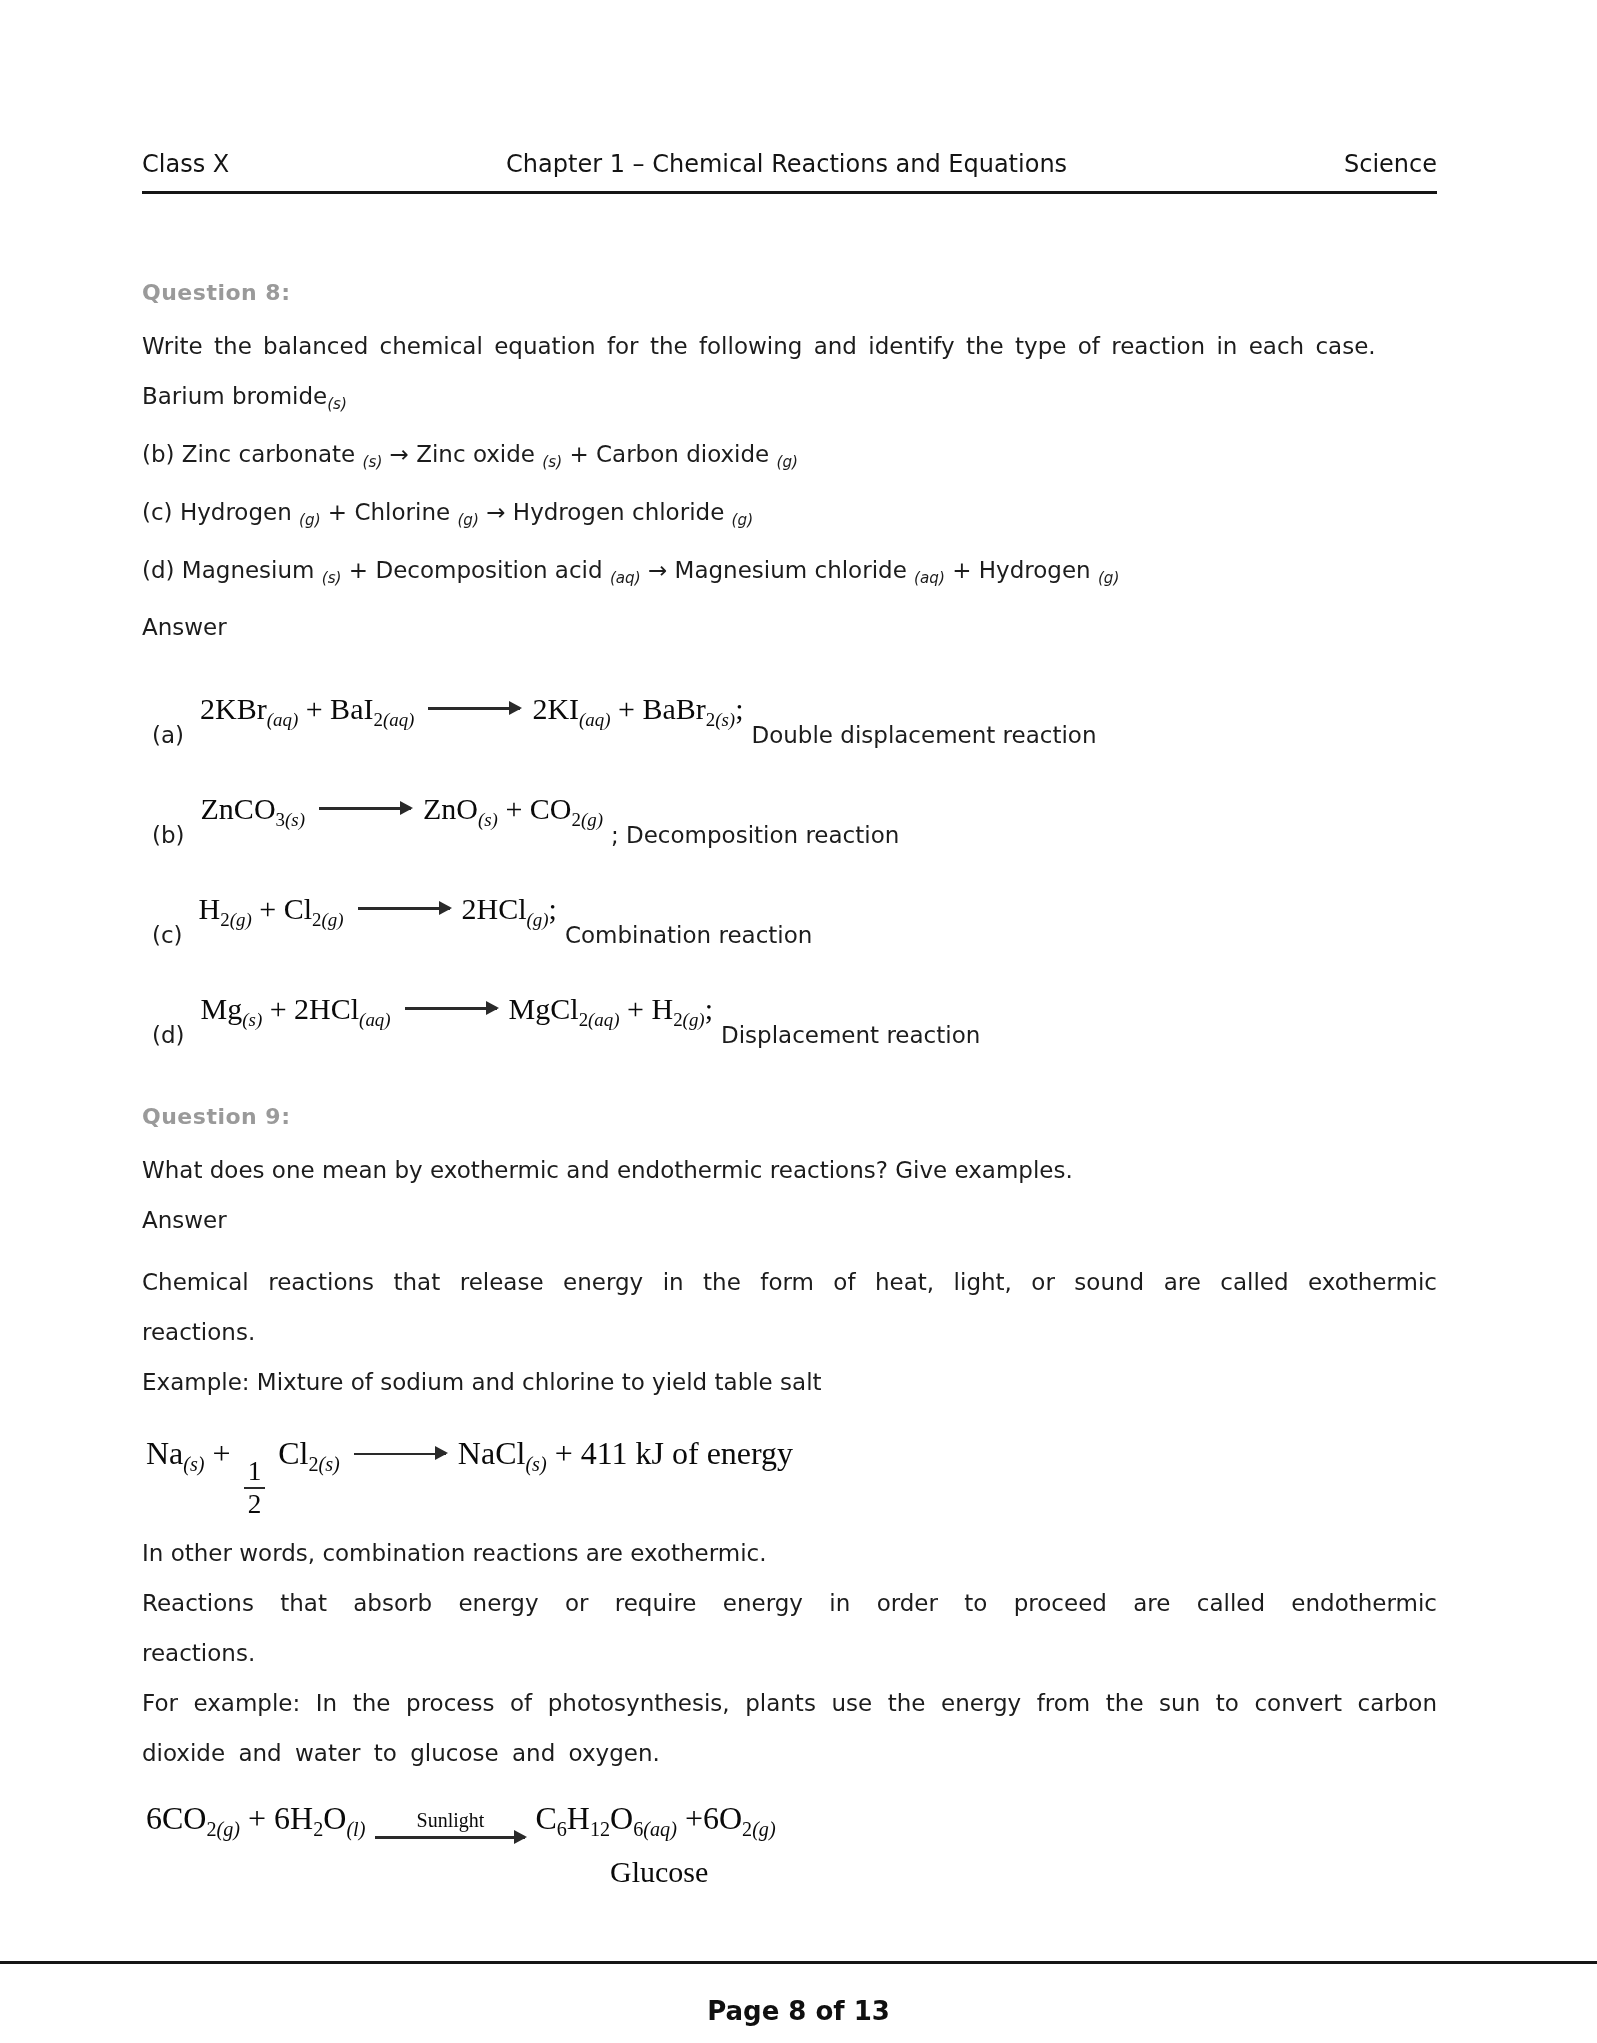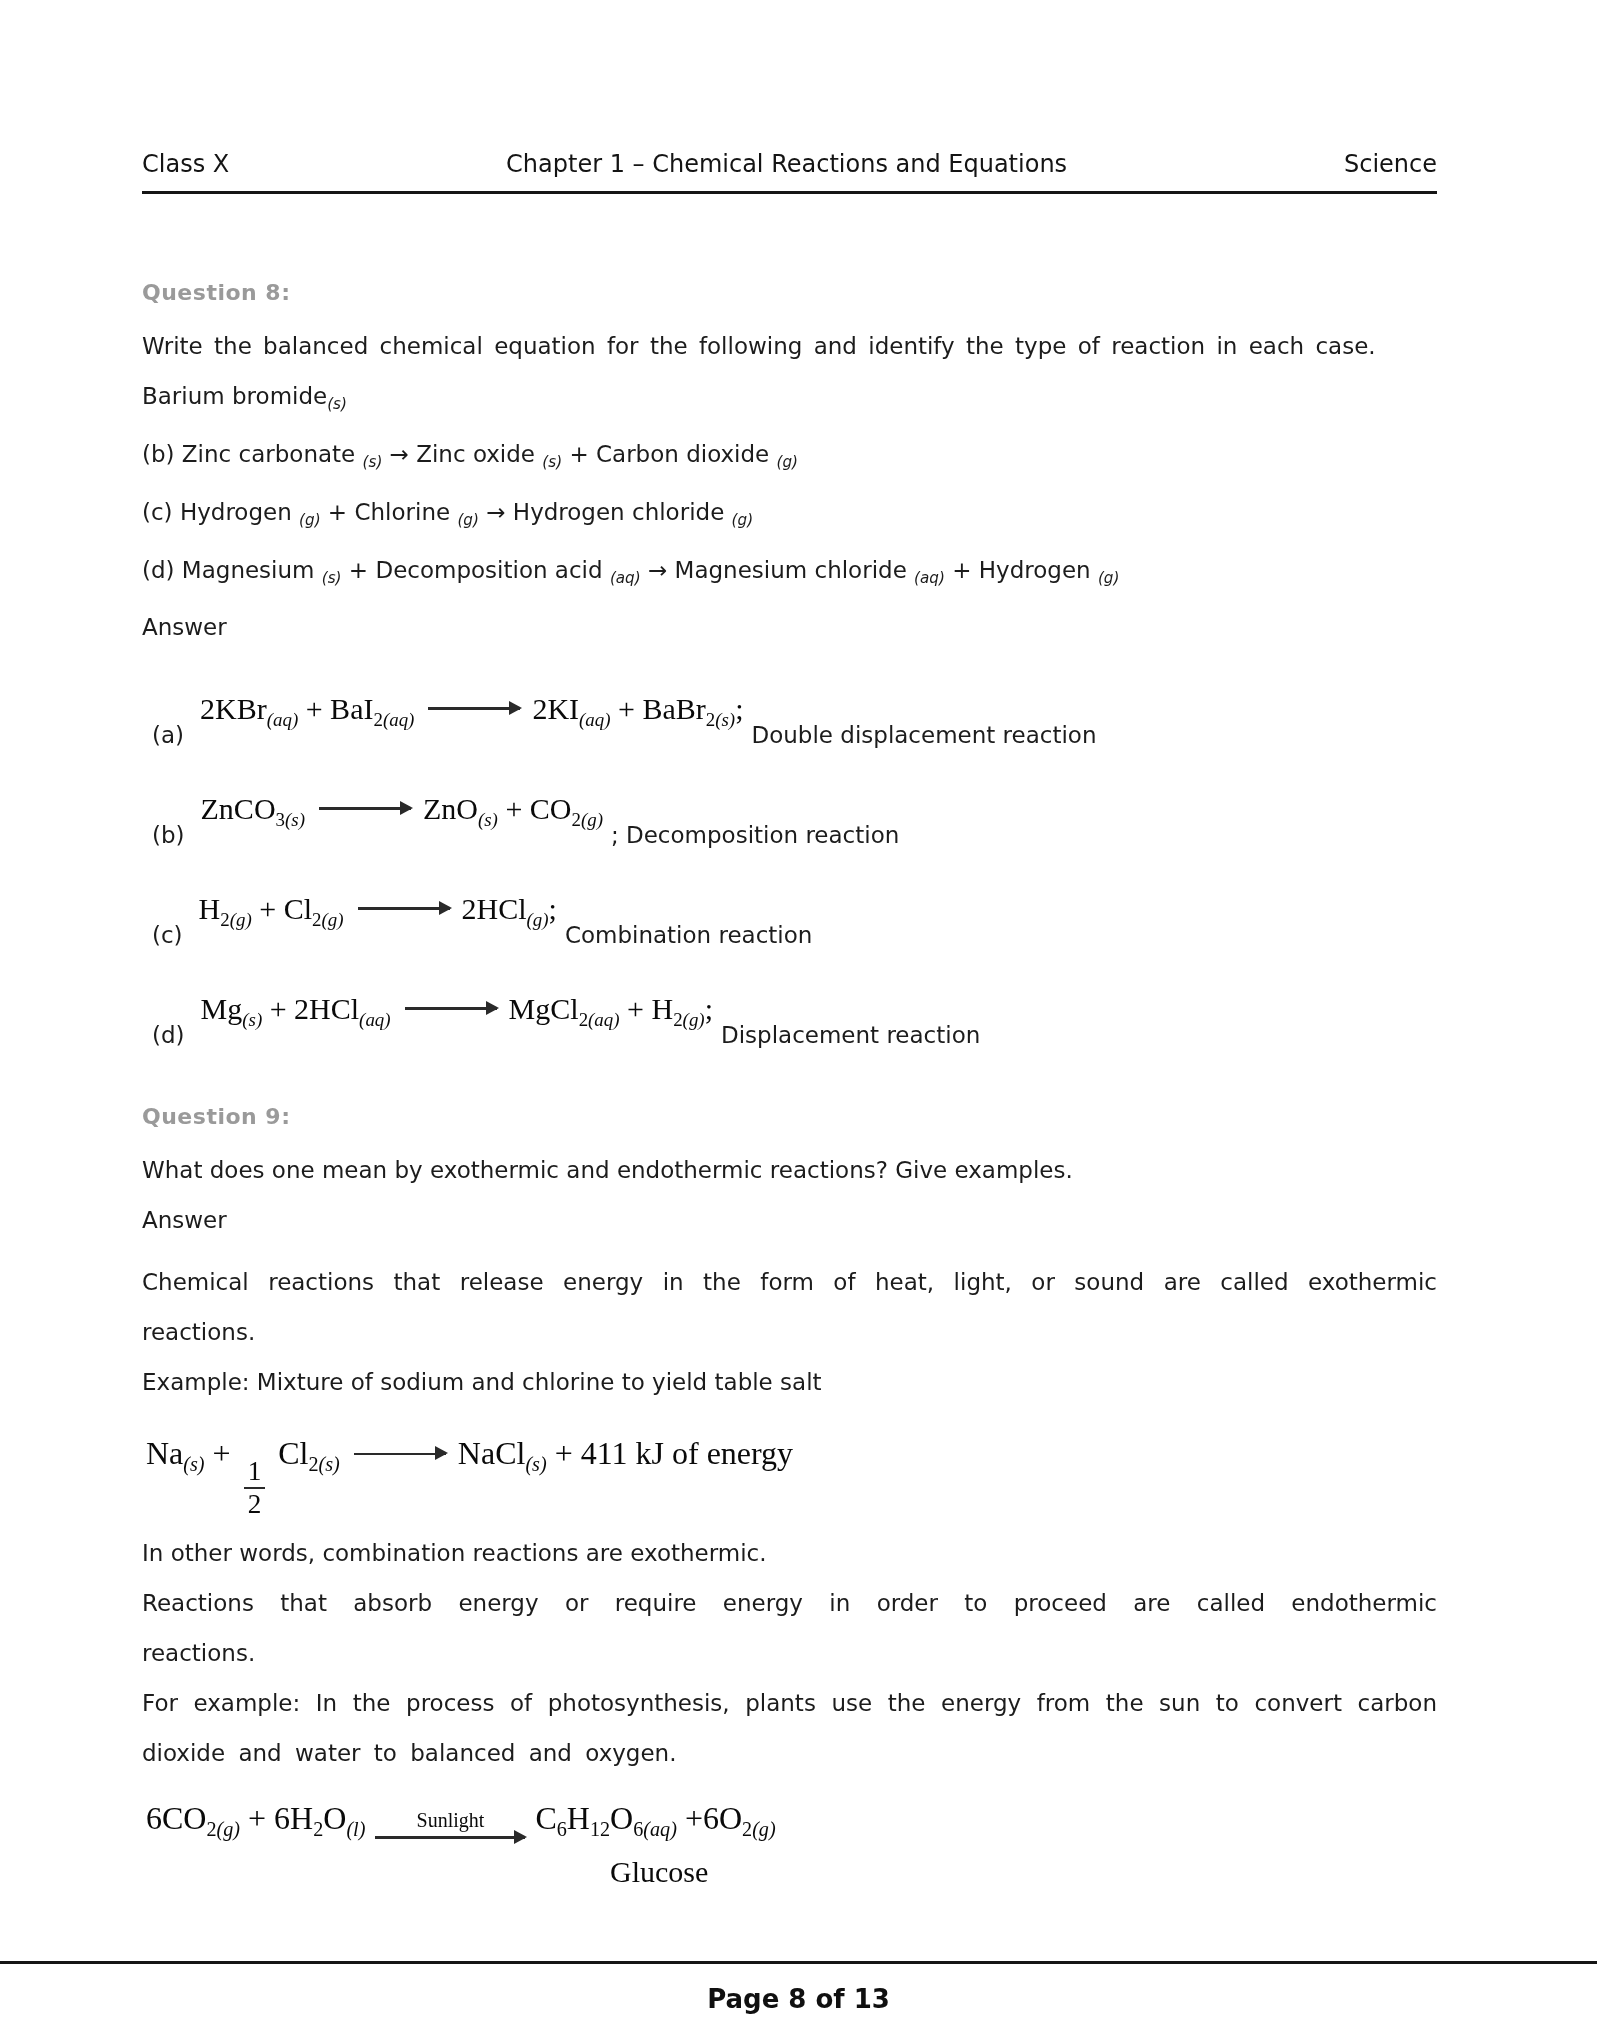--- a/index.html
+++ b/index.html
@@ -73,21 +73,21 @@
 
   
   .ffrac { display:inline-flex; flex-direction:column; align-items:center;
     vertical-align:-0.58em; font-size:0.85em; line-height:1.05; margin:0 5px; }
   .ffrac .ftop { padding:0 4px 1px; }
   .ffrac .fbot { border-top:2px solid #2a2a2a; padding:1px 4px 0; }
 
   
   .doc-footer { position:absolute; left:0; top:1961px; width:1597px;
     border-top:3px solid #151515; text-align:center; }
-  .page-number { font-weight:bold; font-size:26px; color:#101010; margin-top:20px; }
+  .page-number { font-weight:bold; font-size:26px; color:#101010; margin-top:32px; }
 </style>
 </head>
 <body>
 
 <div class="content">
 
   <header class="doc-header">
     <span>Class X</span>
     <span>Chapter 1 – Chemical Reactions and Equations</span>
     <span>Science</span>
@@ -137,21 +137,21 @@
     </div>
 
     <div class="eqblock eq-nacl"><span class="fn">Na</span><span class="fsub fit">(s)</span><span class="fn"> + </span><span class="ffrac">
           <span class="ftop">1</span>
           <span class="fbot">2</span>
         </span><span class="fn"> Cl</span><span class="fsub">2</span><span class="fsub fit">(s)</span><span class="flarr"></span><span class="fn">NaCl</span><span class="fsub fit">(s)</span><span class="fn"> + 411 kJ of energy</span></div>
 
     <div class="textflow">
       <p>In other words, combination reactions are exothermic.</p>
       <p class="just wsp-l">Reactions that absorb energy or require energy in order to proceed are called endothermic reactions.</p>
-      <p class="just wsp-m">For example: In the process of photosynthesis, plants use the energy from the sun to convert carbon dioxide and water to balanced and oxygen.</p>
+      <p class="just wsp-m">For example: In the process of photosynthesis, plants use the energy from the sun to convert carbon dioxide and water to glucose and oxygen.</p>
     </div>
 
     <div class="eqblock eq-photo"><span class="fn">6CO</span><span class="fsub">2</span><span class="fsub fit">(g)</span><span class="fn"> + 6H</span><span class="fsub">2</span><span class="fn">O</span><span class="fsub fit">(l)</span><span class="falarr"><span class="albl">Sunlight</span><span class="flarr"></span></span><span class="fn">C</span><span class="fsub">6</span><span class="fn">H</span><span class="fsub">12</span><span class="fn">O</span><span class="fsub">6</span><span class="fsub fit">(aq)</span><span class="fn"> +6O</span><span class="fsub">2</span><span class="fsub fit">(g)</span></div>
     <div class="eqcaption">Glucose</div>
   </section>
 
 </div>
 
 <footer class="doc-footer">
   <div class="page-number">Page 8 of 13</div>

